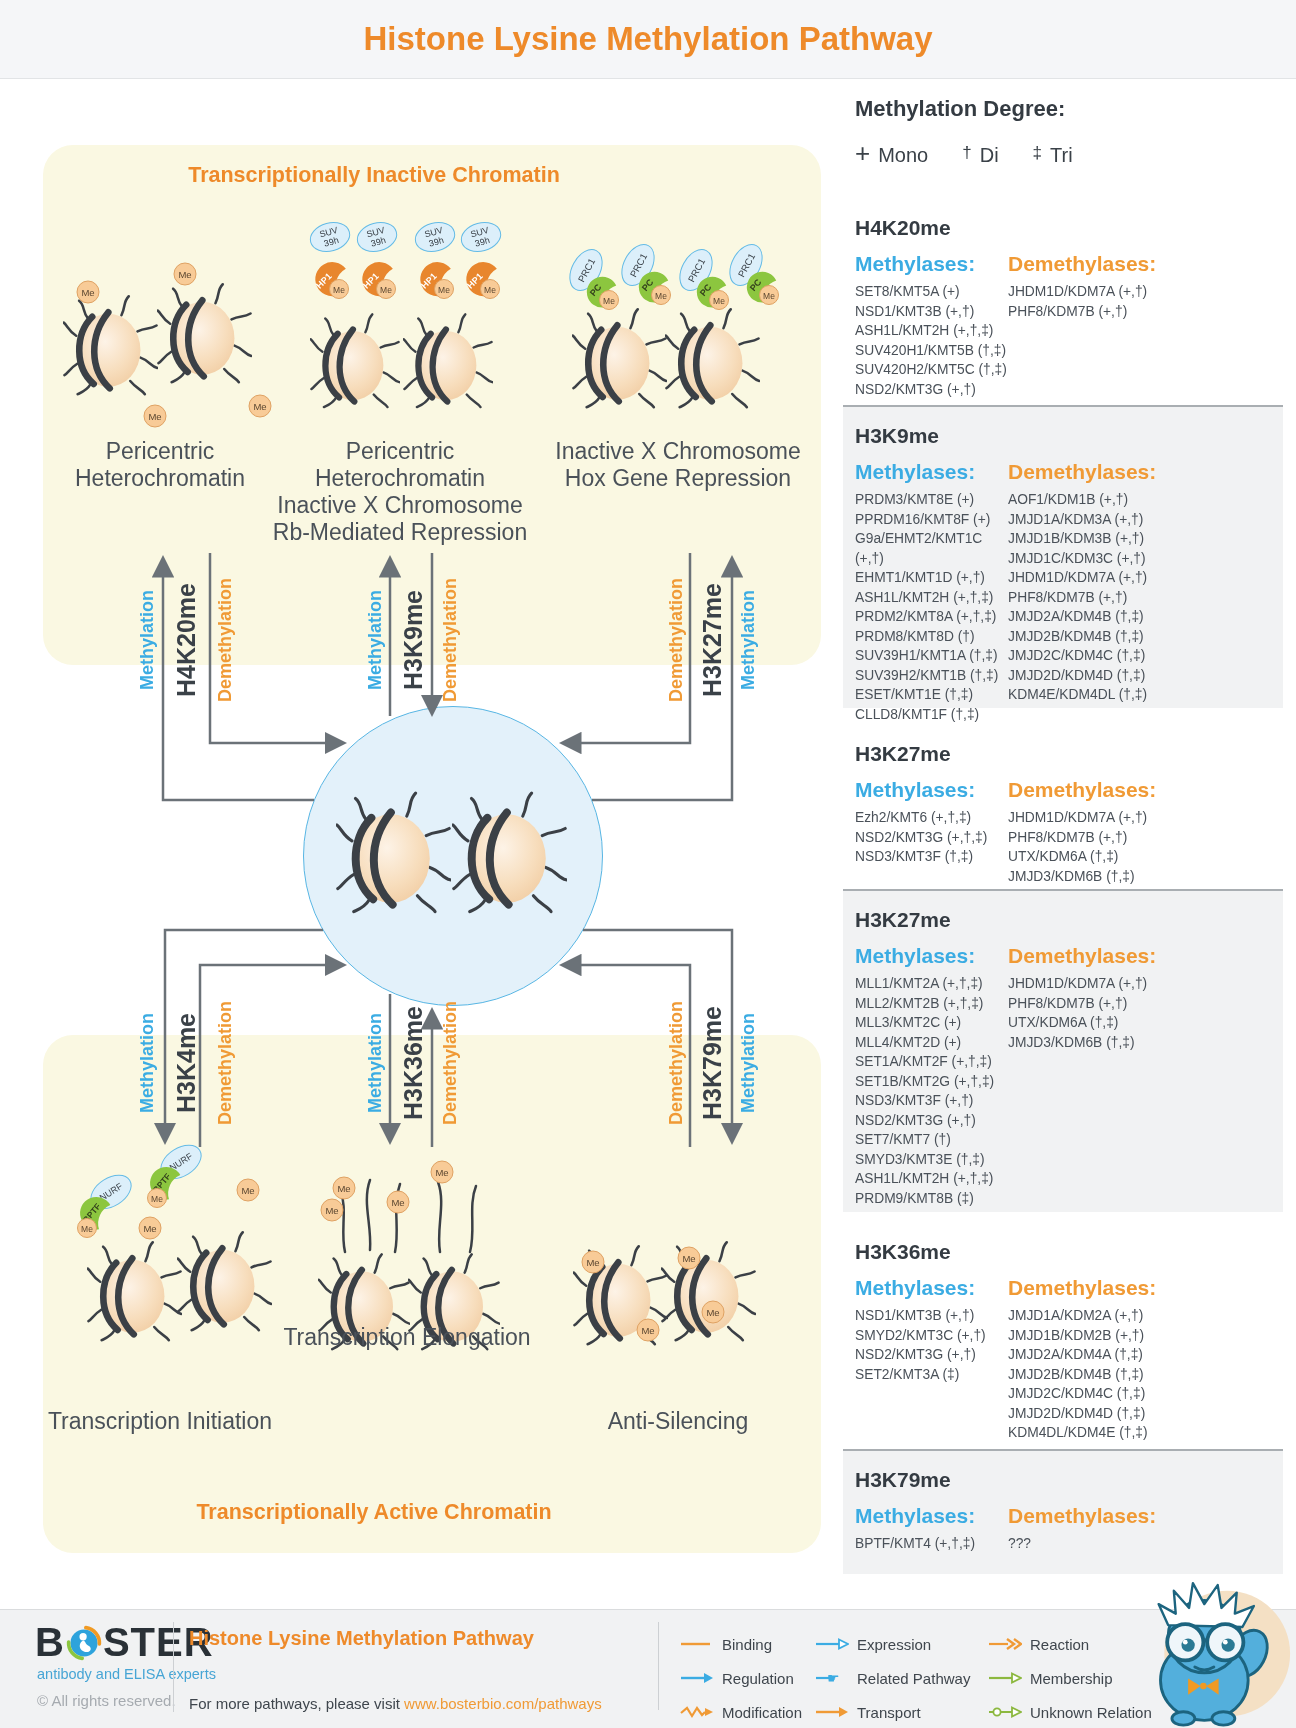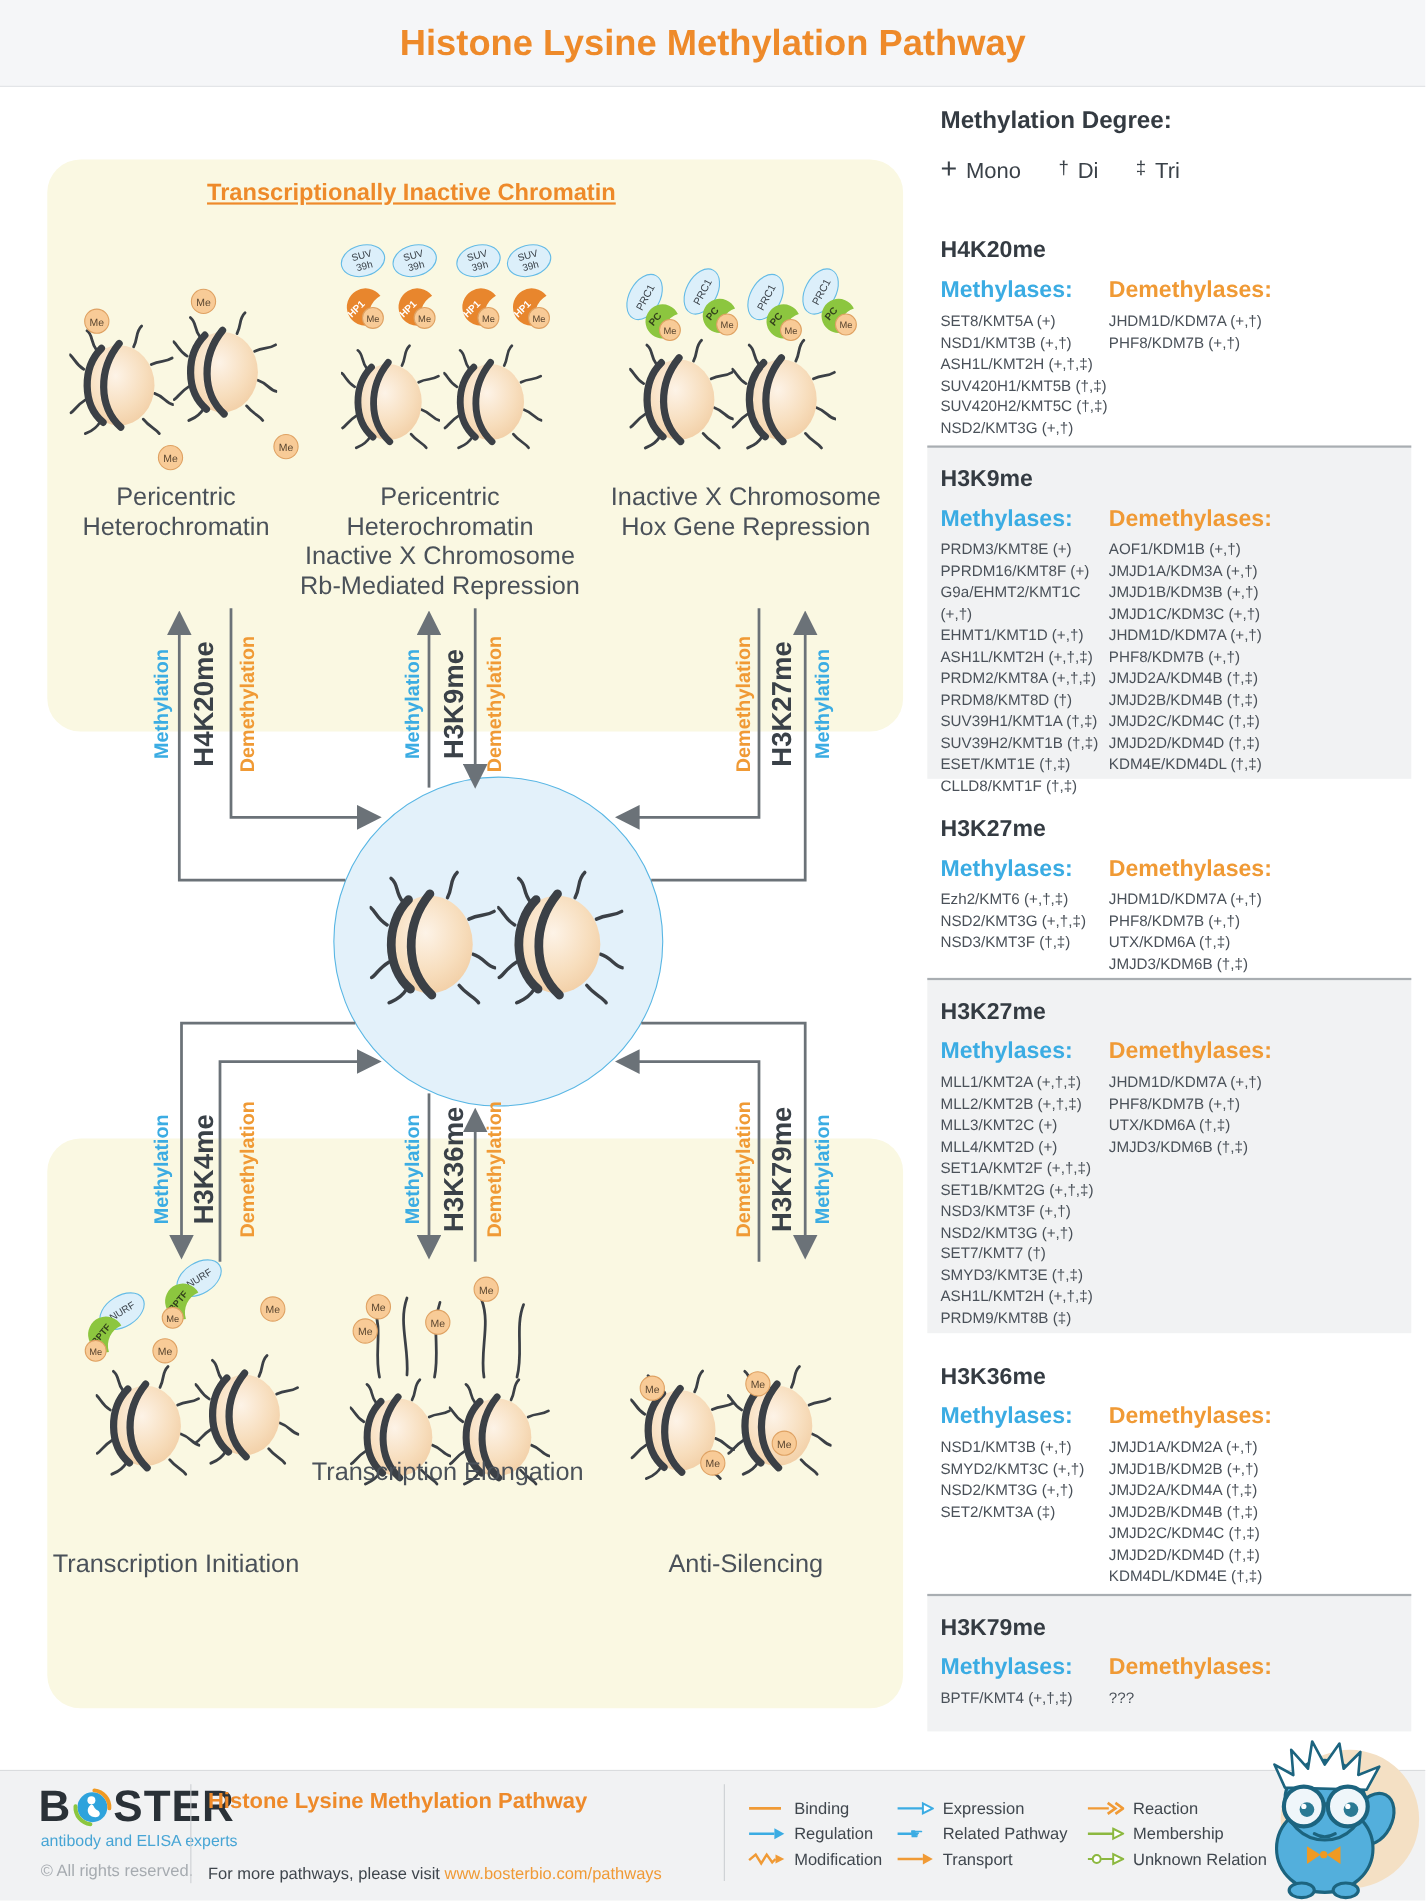--- a/index.html
+++ b/index.html
@@ -5,21 +5,21 @@
   html,body{margin:0;padding:0;background:#fff;}
   body{font-family:"Liberation Sans",sans-serif;}
   #page{position:relative;width:1296px;height:1728px;background:#fff;overflow:hidden;}
 
   
   #hdr{position:absolute;left:0;top:0;width:1296px;height:78px;background:#F5F6F8;border-bottom:1px solid #E2E4E6;}
   #hdr .t{line-height:78px;text-align:center;font-size:33px;font-weight:700;color:#EE8A2A;}
 
   
   .ypanel{position:absolute;left:43px;width:778px;background:#FAF8E2;border-radius:30px;}
-  .ptitle{position:absolute;left:43px;width:662px;text-align:center;font-size:21.5px;font-weight:700;color:#EE8A2A;text-decoration:underline;}
+  .ptitle{position:absolute;left:43px;width:662px;text-align:center;font-size:21.5px;font-weight:700;color:#EE8A2A;}
 
   .caption{position:absolute;text-align:center;font-size:23px;line-height:27px;color:#4A5159;width:280px;}
 
   
   #ccircle{position:absolute;left:303px;top:706px;width:300px;height:300px;border-radius:50%;
     background:#E3F1FA;border:1.5px solid #58B6E4;box-sizing:border-box;}
 
   
   #arrowsvg{position:absolute;left:0;top:0;}
   .vlab{position:absolute;white-space:nowrap;font-weight:700;font-size:18px;
@@ -51,21 +51,21 @@
   
   #fband{position:absolute;left:0;top:1609px;width:1296px;height:119px;background:#F1F2F3;border-top:1px solid #DADCDE;}
   #logo{position:absolute;left:35px;top:1620px;display:flex;align-items:center;}
   #logo .lt{font-size:40px;font-weight:700;color:#2A3137;letter-spacing:1px;}
   #tagline{position:absolute;left:37px;top:1666px;font-size:14.5px;color:#47A5D5;}
   #copyright{position:absolute;left:37px;top:1692px;font-size:15px;color:#A6ABB0;}
   .fdivider{position:absolute;width:1px;background:#CDD0D3;}
   #ftitle{position:absolute;left:189px;top:1627px;font-size:20px;font-weight:700;color:#EE8A2A;}
   #fnote{position:absolute;left:189px;top:1695px;font-size:15px;color:#3F464D;}
   #fnote .lnk{color:#F09A35;cursor:pointer;}
-  .lgcol{position:absolute;display:flex;flex-direction:column;gap:7px;}
+  .lgcol{position:absolute;display:flex;flex-direction:column;gap:18px;}
   .lgrow{display:flex;align-items:center;gap:8px;height:16px;}
   .lgrow .lb{font-size:15px;color:#3F464D;white-space:nowrap;}
   #mascot{position:absolute;left:1126px;top:1566px;}
 </style>
 </head>
 <body>
 
 <div id="page">
 
   <svg width="0" height="0" style="position:absolute" aria-hidden="true">
@@ -101,20 +101,21 @@
     </defs>
   </svg>
 
   <div id="hdr">
     <div class="t">Histone Lysine Methylation Pathway</div>
   </div>
 
   <div class="ypanel" style="top:145px;height:520px;"></div>
   <div class="ypanel" style="top:1035px;height:518px;"></div>
   <div class="ptitle" style="top:163px;">Transcriptionally Inactive Chromatin</div>
+  <div class="ptitle" style="top:1500px;">Transcriptionally Active Chromatin</div>
 
   <svg class="figsvg" style="left:55px;top:250px;" width="230" height="190" viewBox="0 0 230 190">
     <use href="#nuc" x="8" y="42" width="95" height="105"></use>
     <use href="#nuc" x="102" y="30" width="95" height="105"></use>
     <g>
         <circle cx="33" cy="42" r="11" fill="#F8CB97" stroke="#DFA263"></circle>
         <text x="33" y="46" text-anchor="middle" font-size="9.5" fill="#5A4630">Me</text>
       </g>
     <g>
         <circle cx="130" cy="24" r="11" fill="#F8CB97" stroke="#DFA263"></circle>

